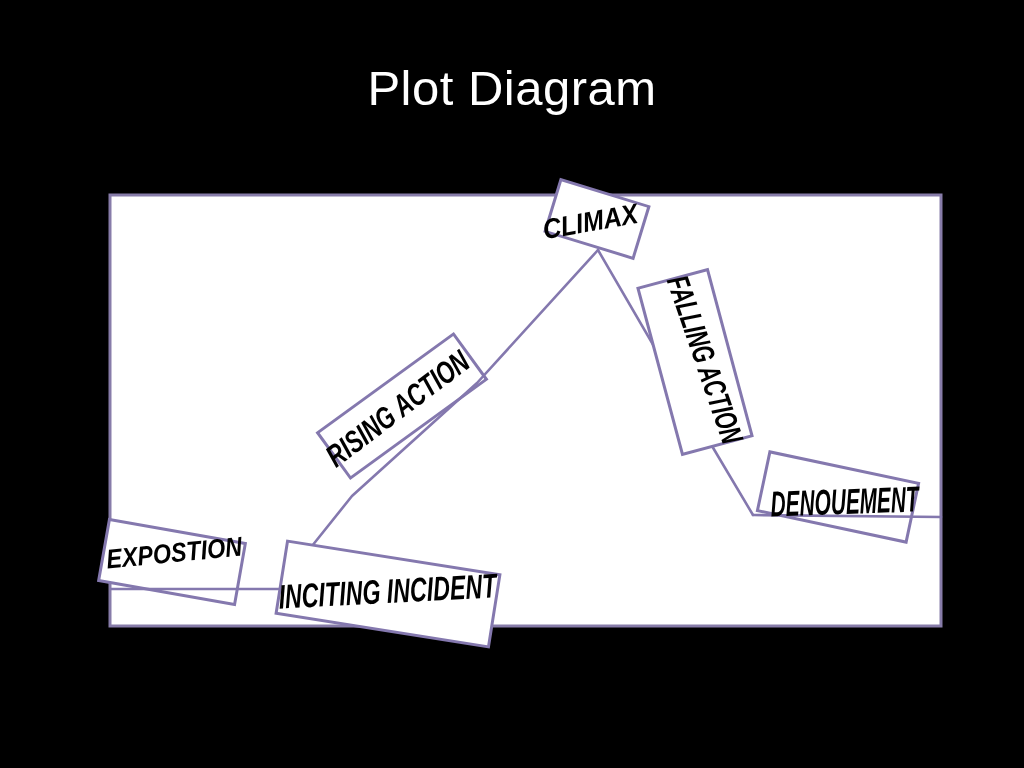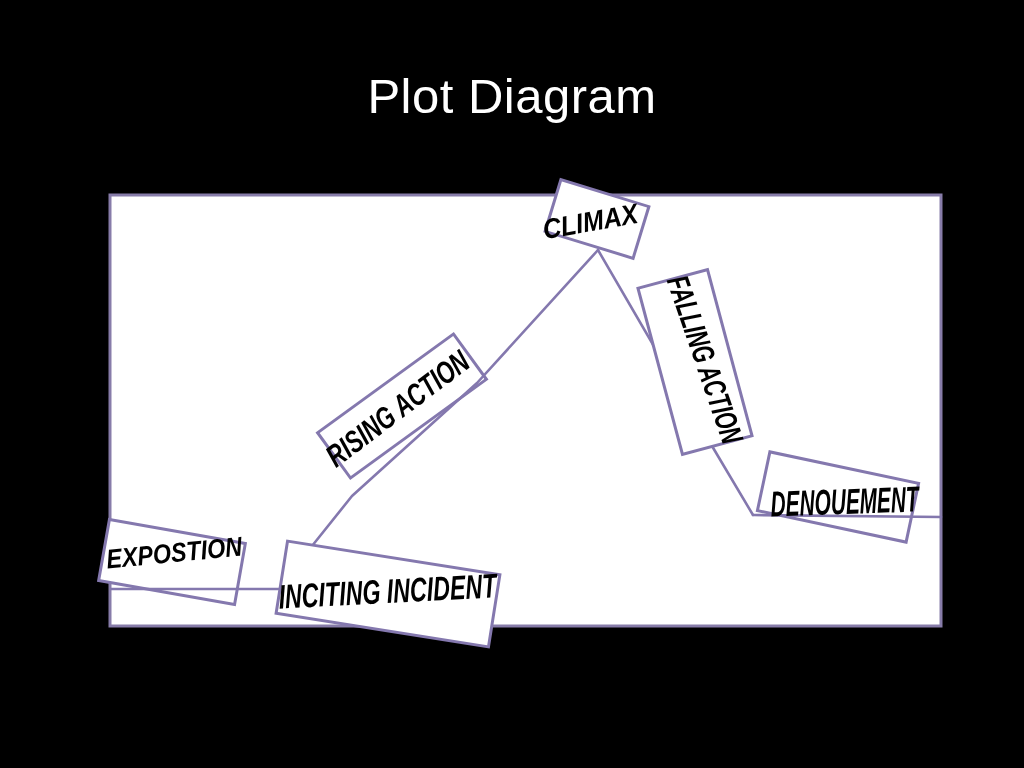--- a/index.html
+++ b/index.html
@@ -10,21 +10,21 @@
   .stage {
     position: relative;
     width: 1024px;
     height: 768px;
     background: #000;
     overflow: hidden;
     font-family: "Liberation Sans", sans-serif;
   }
   .slide-title {
     position: absolute;
-    top: 68px;
+    top: 60px;
     left: 0;
     width: 1024px;
     text-align: center;
     color: #ffffff;
     font-size: 49px;
     font-weight: 400;
     letter-spacing: 0.5px;
     font-family: "Liberation Sans", sans-serif;
   }
   svg.diagram {

